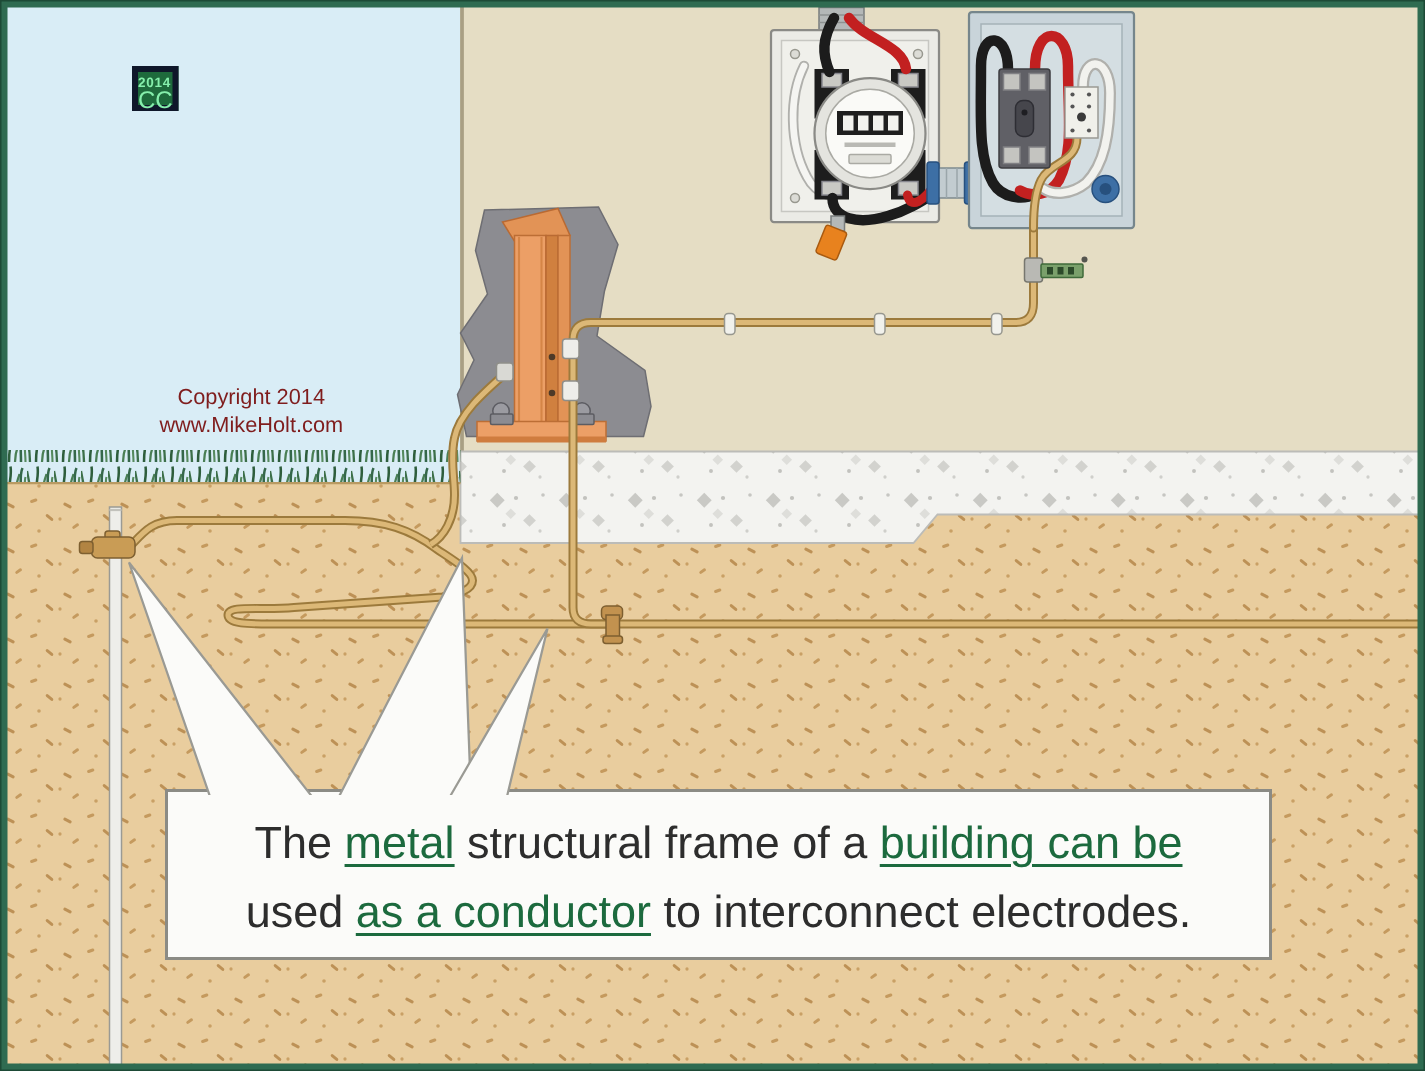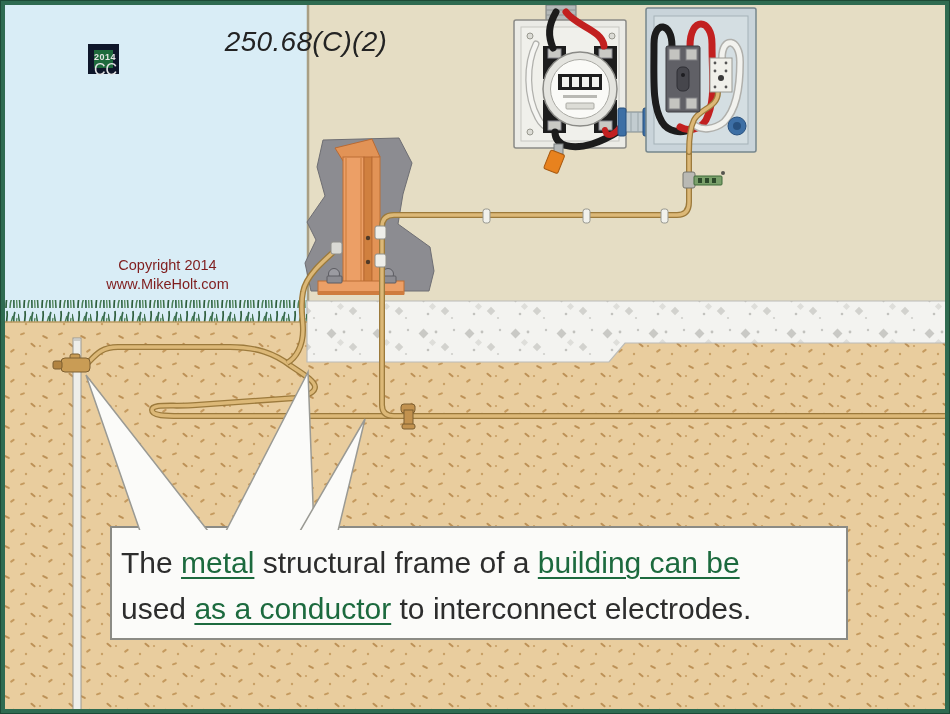--- a/index.html
+++ b/index.html
@@ -2,27 +2,27 @@
 <html><head>
 <meta charset="utf-8">
 <style>
   html,body{margin:0;padding:0;background:#fff;}
   #stage{position:relative;width:950px;height:714px;overflow:hidden;font-family:"Liberation Sans",sans-serif;}
   #scene{position:absolute;left:0;top:0;}
   .overlay{position:absolute;z-index:5;}
   #title-block{left:120px;top:26px;width:372px;text-align:center;color:#232323;
     font-size:28px;line-height:31px;letter-spacing:.3px;}
   #title-block .t3{font-style:italic;}
-  #cc-badge{left:88px;top:44px;width:31px;height:30px;background:#1e6a3c;border:6px solid #0f172a;
-    color:#e5e5e5;text-align:left;box-sizing:border-box;}
+  #cc-badge{left:88px;top:44px;width:31px;height:30px;background:#1e6a3c;border:4px solid #0f172a;
+    color:#86efac;text-align:left;box-sizing:border-box;}
   #cc-badge .yr{font-size:9px;font-weight:bold;line-height:11px;letter-spacing:.5px;display:block;margin-top:2px;}
   #cc-badge .cc{font-size:16px;font-weight:normal;line-height:13px;display:block;}
   #copyright{left:70px;top:256px;width:195px;text-align:center;color:#7f1d1d;font-size:14.5px;line-height:19px;}
   #callout-text{left:111px;top:527px;width:736px;height:80px;box-sizing:border-box;
-    padding:13px 10px 4px 10px;text-align:left;color:#2d2d2d;font-size:30px;line-height:46px;}
+    padding:13px 10px 4px 10px;text-align:center;color:#2d2d2d;font-size:30px;line-height:46px;}
   #callout-text .lnk{color:#1c6a3e;text-decoration:underline;text-decoration-thickness:2px;text-underline-offset:4px;}
 </style>
 </head>
 <body>
 
 <div id="stage">
 
 <svg id="scene" width="950" height="714" viewBox="0 0 950 714">
   <defs>
     <pattern id="soilP" width="38" height="30" patternUnits="userSpaceOnUse">
@@ -232,21 +232,20 @@
   <polygon points="86,375 140,531 208,531" fill="#fbfbf9" stroke="#9a9a94" stroke-width="1.5"></polygon>
   <polygon points="308,372 226,531 314,531" fill="#fbfbf9" stroke="#9a9a94" stroke-width="1.5"></polygon>
   <polygon points="365,419 300,531 338,531" fill="#fbfbf9" stroke="#9a9a94" stroke-width="1.5"></polygon>
   <rect x="114" y="530" width="730" height="106" fill="#fbfbf9"></rect>
 
   <rect x="2.5" y="2.5" width="945" height="709" fill="none" stroke="#2f6b51" stroke-width="5"></rect>
   <rect x="0.5" y="0.5" width="949" height="713" fill="none" stroke="#1d4a36" stroke-width="1"></rect>
 </svg>
 
 <div class="overlay" id="title-block">
-  <div class="t3">250.68(C)(2)</div>
 </div>
 
 <div class="overlay" id="cc-badge">
   <span class="yr">2014</span>
   <span class="cc">CC</span>
 </div>
 
 <div class="overlay" id="copyright">
   <div>Copyright 2014</div>
   <div>www.MikeHolt.com</div>

